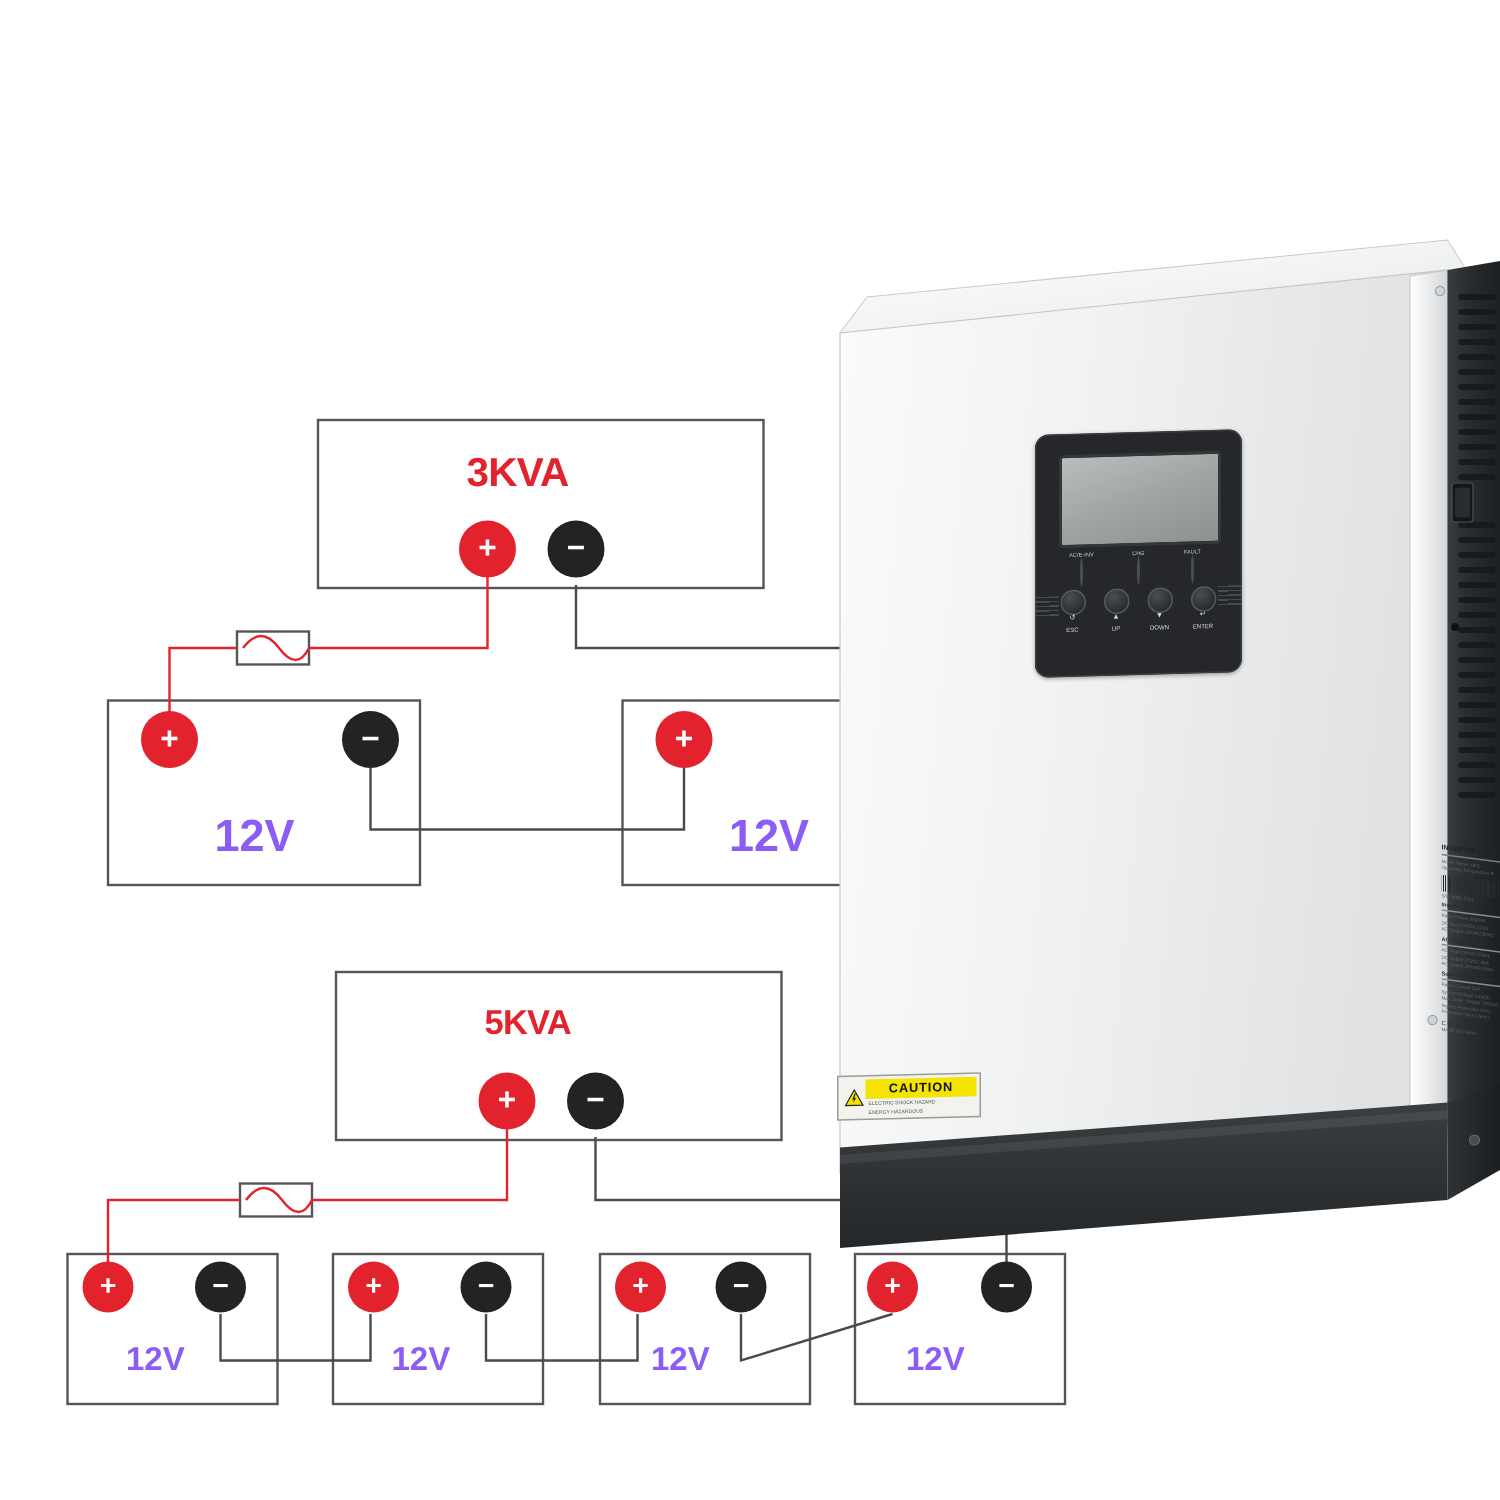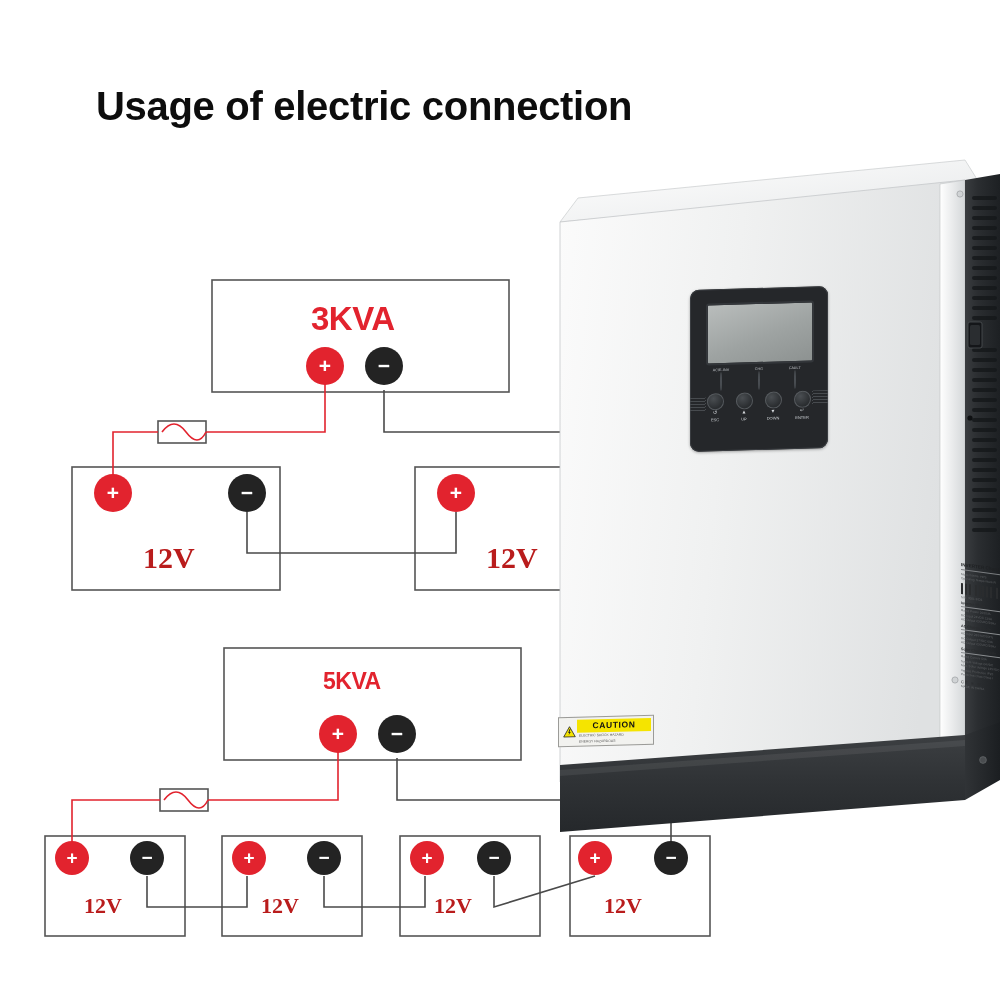--- a/index.html
+++ b/index.html
@@ -58,23 +58,22 @@
   .term.neg { background: #232323; }
   .term .glyph {
     display: block;
     transform: translateY(-1px);
   }
 
   
   .boxlabel {
     position: absolute;
     font-weight: 700;
-    color: #b91c1c;
-    white-space: nowrap;
-    font-family: Liberation Serif, serif;
+    color: #8b5cf6;
+    white-space: nowrap;
   }
   .kva {
     position: absolute;
     font-weight: 700;
     color: #e2232e;
     white-space: nowrap;
     letter-spacing: -0.5px;
   }
 
   
@@ -268,21 +267,20 @@
     letter-spacing: 1px;
     margin-top: 2px;
     color: #2a2c2e;
   }
 </style>
 </head>
 <body>
 
 <div id="stage">
 
-  <div class="title">Usage of electric connection</div>
 
   <svg id="diagram" viewBox="0 0 1000 1000">
     <g fill="none" stroke="#555555" stroke-width="1.6">
 
       <rect x="212" y="280" width="297" height="112"></rect>
 
       <rect x="72" y="467" width="208" height="123"></rect>
       <rect x="415" y="467" width="208" height="123"></rect>
 
       <rect x="224" y="648" width="297" height="112"></rect>
@@ -314,21 +312,21 @@
       <path d="M 494 876 L 494 907 L 595 876"></path>
     </g>
 
     <g fill="none" stroke="#e2232e" stroke-width="1.6">
       <path d="M 338 734 L 338 800 L 208 800"></path>
       <path d="M 160 800 L 72 800 L 72 858"></path>
     </g>
     <path d="M 164 800 q 12 -16 24 0 q 12 16 20 0" fill="none" stroke="#e2232e" stroke-width="1.6"></path>
   </svg>
 
-  <div class="kva" style="left:311px; top:300px; font-size:33px;">3KVA</div>
+  <div class="kva" style="left:311px; top:300px; font-size:27px;">3KVA</div>
 
   <div class="term pos" style="left:306px; top:347px; width:38px; height:38px; font-size:21px;">
     <span class="glyph">+</span>
   </div>
   <div class="term neg" style="left:365px; top:347px; width:38px; height:38px; font-size:21px;">
     <span class="glyph">−</span>
   </div>
 
   <div class="term pos" style="left:94px; top:474px; width:38px; height:38px; font-size:21px;">
     <span class="glyph">+</span>

